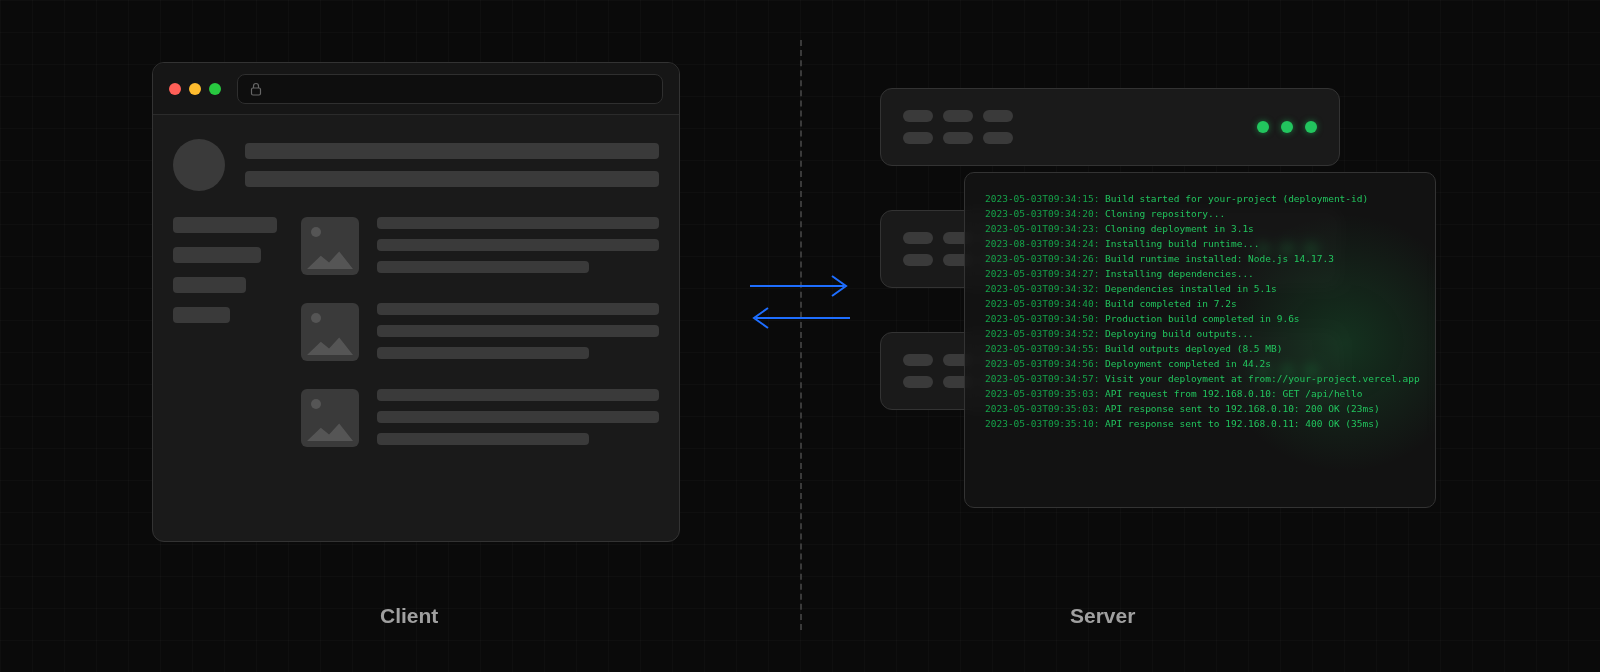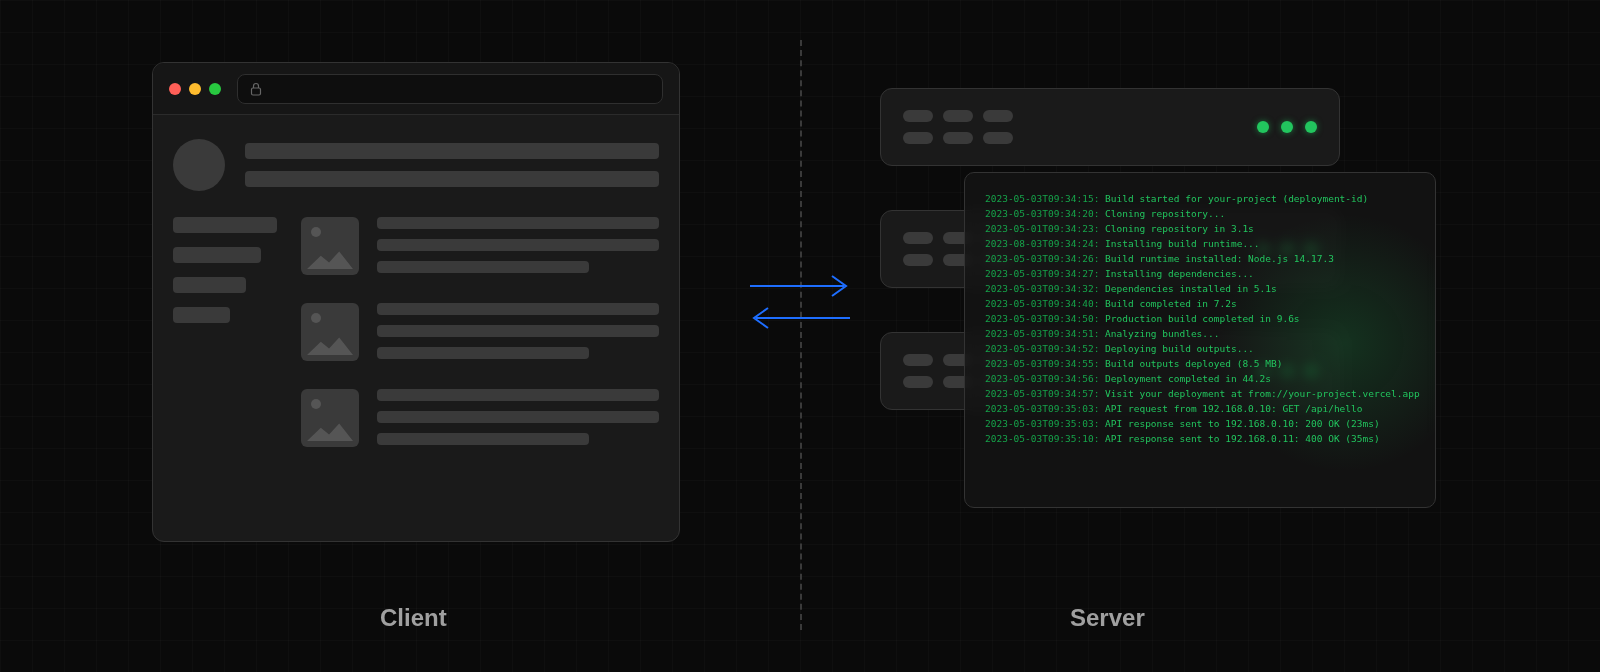--- a/index.html
+++ b/index.html
@@ -154,21 +154,21 @@
     color: #22c55e;
     white-space: nowrap;
     position: relative;
   }
   .log-ts { color: #16a34a; }
 
   
   .label {
     position: absolute;
     top: 604px;
-    font-size: 24px;
+    font-size: 21px;
     font-weight: 600;
     color: #a0a0a0;
   }
   .label-client { left: 380px; }
   .label-server { left: 1070px; }
 </style>
 </head>
 <body>
 
 <div class="browser">
@@ -299,28 +299,27 @@
       <div class="led"></div>
       <div class="led"></div>
       <div class="led"></div>
     </div>
   </div>
 </div>
 
 <div class="terminal" id="terminal">
     <div class="log-line"><span class="log-ts">2023-05-03T09:34:15: </span><span>Build started for your-project (deployment-id)</span></div>
     <div class="log-line"><span class="log-ts">2023-05-03T09:34:20: </span><span>Cloning repository...</span></div>
-    <div class="log-line"><span class="log-ts">2023-05-01T09:34:23: </span><span>Cloning repository in 3.1s</span></div>
+    <div class="log-line"><span class="log-ts">2023-05-01T09:34:23: </span><span>Cloning deployment in 3.1s</span></div>
     <div class="log-line"><span class="log-ts">2023-08-03T09:34:24: </span><span>Installing build runtime...</span></div>
     <div class="log-line"><span class="log-ts">2023-05-03T09:34:26: </span><span>Build runtime installed: Node.js 14.17.3</span></div>
     <div class="log-line"><span class="log-ts">2023-05-03T09:34:27: </span><span>Installing dependencies...</span></div>
     <div class="log-line"><span class="log-ts">2023-05-03T09:34:32: </span><span>Dependencies installed in 5.1s</span></div>
     <div class="log-line"><span class="log-ts">2023-05-03T09:34:40: </span><span>Build completed in 7.2s</span></div>
     <div class="log-line"><span class="log-ts">2023-05-03T09:34:50: </span><span>Production build completed in 9.6s</span></div>
-    <div class="log-line"><span class="log-ts">2023-05-03T09:34:51: </span><span>Analyzing bundles...</span></div>
     <div class="log-line"><span class="log-ts">2023-05-03T09:34:52: </span><span>Deploying build outputs...</span></div>
     <div class="log-line"><span class="log-ts">2023-05-03T09:34:55: </span><span>Build outputs deployed (8.5 MB)</span></div>
     <div class="log-line"><span class="log-ts">2023-05-03T09:34:56: </span><span>Deployment completed in 44.2s</span></div>
     <div class="log-line"><span class="log-ts">2023-05-03T09:34:57: </span><span>Visit your deployment at from://your-project.vercel.app</span></div>
     <div class="log-line"><span class="log-ts">2023-05-03T09:35:03: </span><span>API request from 192.168.0.10: GET /api/hello</span></div>
     <div class="log-line"><span class="log-ts">2023-05-03T09:35:03: </span><span>API response sent to 192.168.0.10: 200 OK (23ms)</span></div>
     <div class="log-line"><span class="log-ts">2023-05-03T09:35:10: </span><span>API response sent to 192.168.0.11: 400 OK (35ms)</span></div>
   </div>
 
 <div class="label label-client">Client</div>

